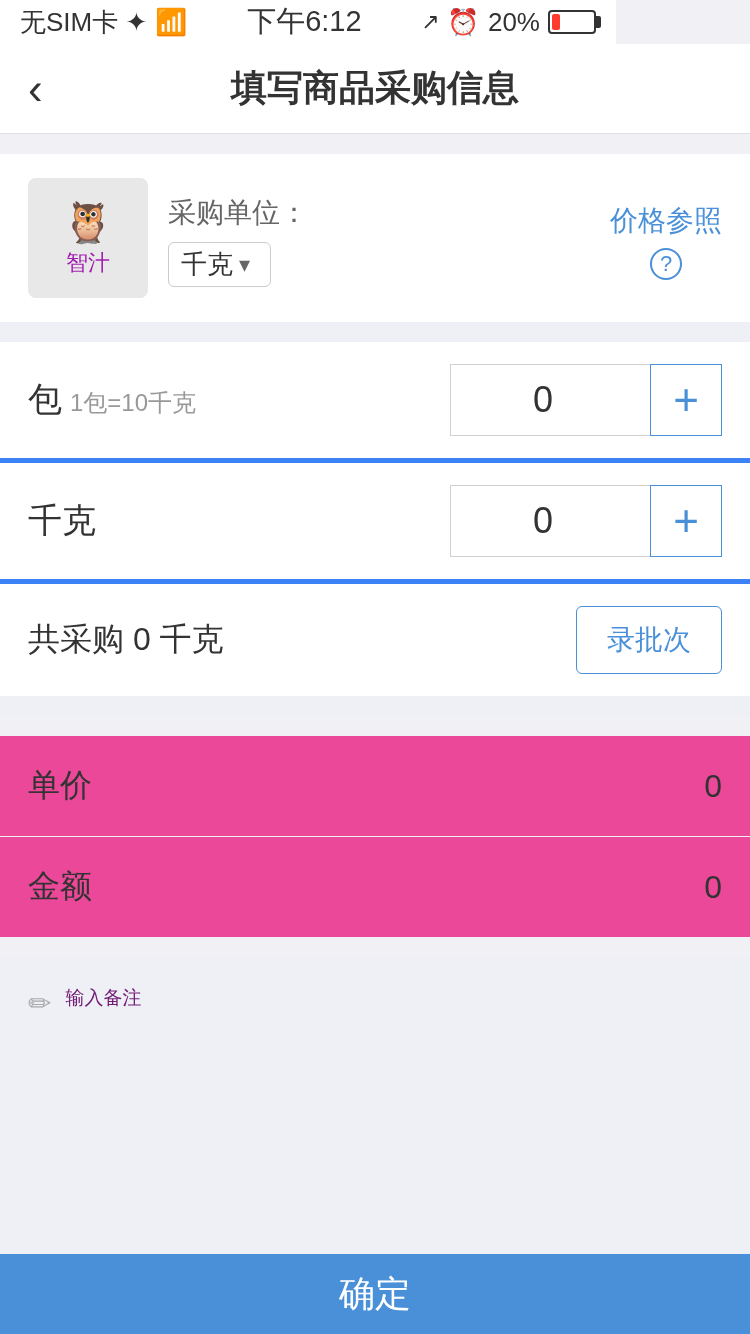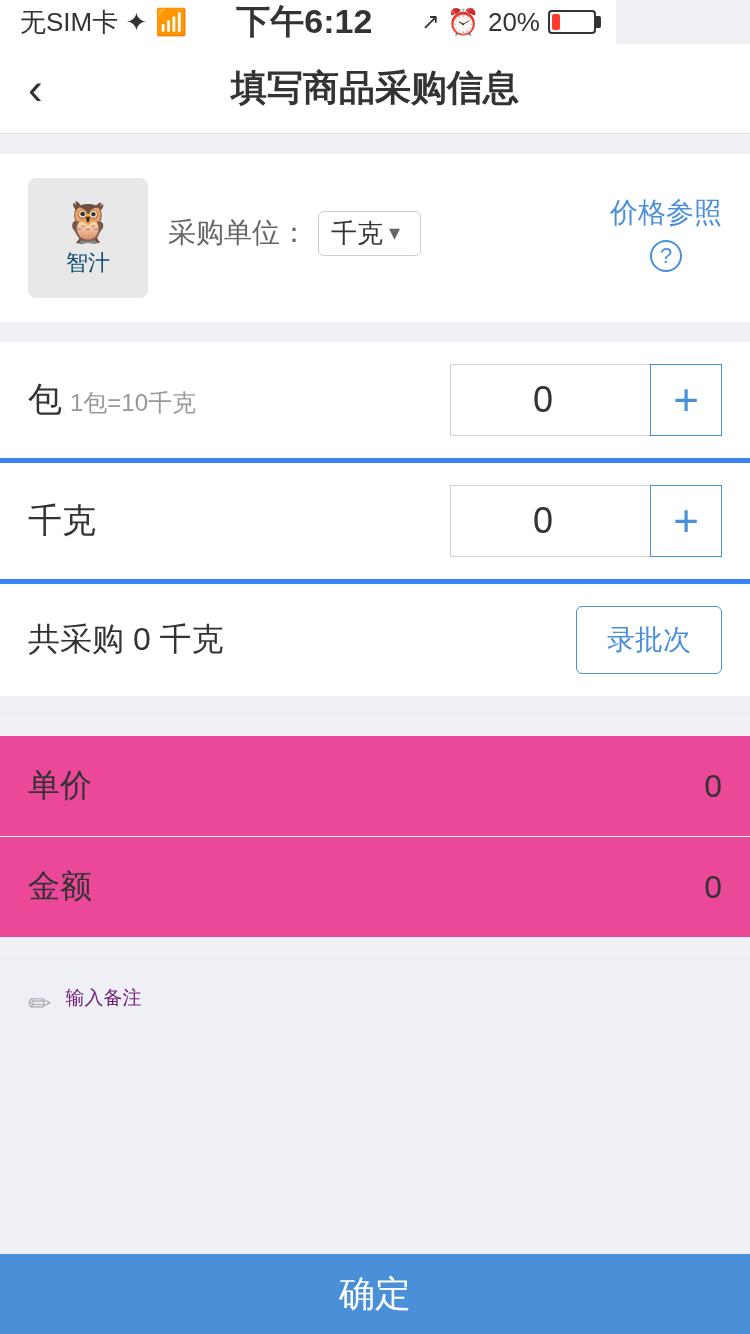--- a/index.html
+++ b/index.html
@@ -19,21 +19,21 @@
       height: 44px;
       background: #fff;
       display: flex;
       align-items: center;
       justify-content: space-between;
       padding: 0 20px;
       font-size: 28px;
       font-weight: 500;
     }
     .status-left { display: flex; align-items: center; gap: 8px; }
-    .status-center { font-weight: 700; font-size: 34px; }
+    .status-center { font-weight: 400; font-size: 29px; }
     .status-right { display: flex; align-items: center; gap: 8px; font-size: 26px; }
     .battery-icon {
       width: 48px;
       height: 24px;
       border: 2px solid #333;
       border-radius: 4px;
       position: relative;
       display: inline-flex;
       align-items: center;
       padding: 2px;
@@ -100,21 +100,21 @@
       align-items: center;
       justify-content: center;
       flex-shrink: 0;
     }
     .product-thumb-icon {
       font-size: 40px;
       color: #999;
     }
     .product-thumb-label {
       font-size: 22px;
-      color: #0c4a6e;
+      color: #a21caf;
       margin-top: 2px;
     }
     .product-info {
       flex: 1;
     }
     .product-header {
       display: flex;
       justify-content: space-between;
       align-items: flex-start;
     }
@@ -135,22 +135,23 @@
     .product-meta {
       display: flex;
       align-items: center;
       justify-content: space-between;
       margin-top: 16px;
     }
     .unit-label {
       font-size: 28px;
       color: #666;
       display: flex;
-      align-items: center;
+      align-items: flex-start;
       gap: 10px;
+      flex-direction: column;
     }
     .unit-select {
       border: 1px solid #ccc;
       border-radius: 6px;
       padding: 4px 20px 4px 12px;
       font-size: 26px;
       color: #333;
       background: #fff;
       position: relative;
       display: inline-flex;

